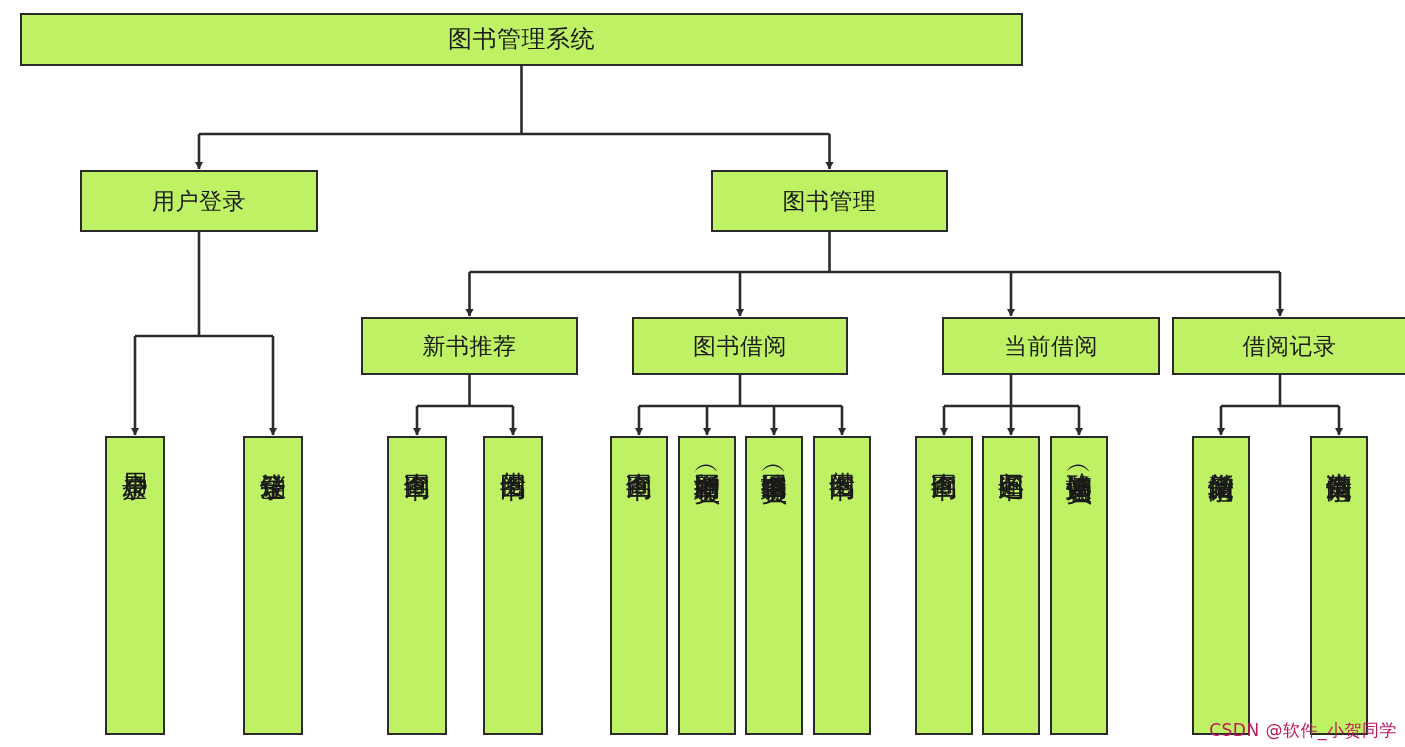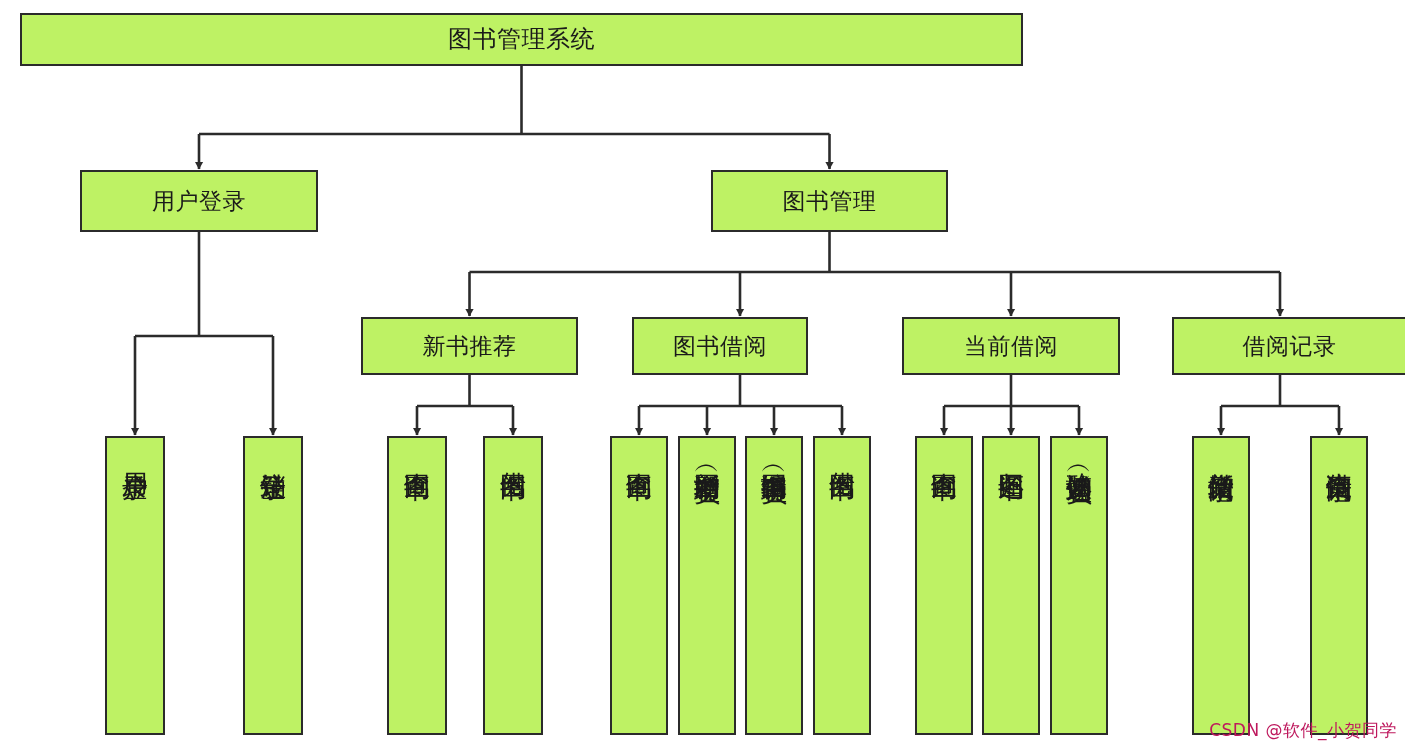--- a/index.html
+++ b/index.html
@@ -124,24 +124,24 @@
       </div>
       <div class="node horiz" style="left: 80px; top: 170px; width: 238px; height: 62px;">
         <span class="label">用户登录</span>
       </div>
       <div class="node horiz" style="left: 711px; top: 170px; width: 237px; height: 62px;">
         <span class="label">图书管理</span>
       </div>
       <div class="node horiz" style="left: 361px; top: 317px; width: 217px; height: 58px;">
         <span class="label">新书推荐</span>
       </div>
-      <div class="node horiz" style="left: 632px; top: 317px; width: 176px; height: 58px;">
+      <div class="node horiz" style="left: 632px; top: 317px; width: 216px; height: 58px;">
         <span class="label">图书借阅</span>
       </div>
-      <div class="node horiz" style="left: 902px; top: 317px; width: 218px; height: 58px;">
+      <div class="node horiz" style="left: 942px; top: 317px; width: 218px; height: 58px;">
         <span class="label">当前借阅</span>
       </div>
       <div class="node horiz" style="left: 1172px; top: 317px; width: 235px; height: 58px;">
         <span class="label">借阅记录</span>
       </div>
       <div class="node vert" style="left: 105px; top: 436px; width: 60px; height: 299px;">
         <span class="label">用户登录</span>
       </div>
       <div class="node vert" style="left: 243px; top: 436px; width: 60px; height: 299px;">
         <span class="label">注销登录</span>

